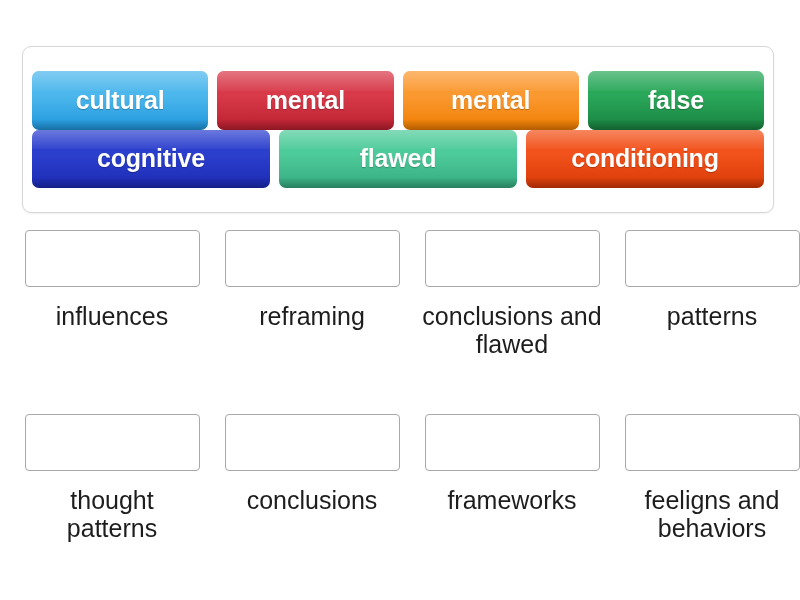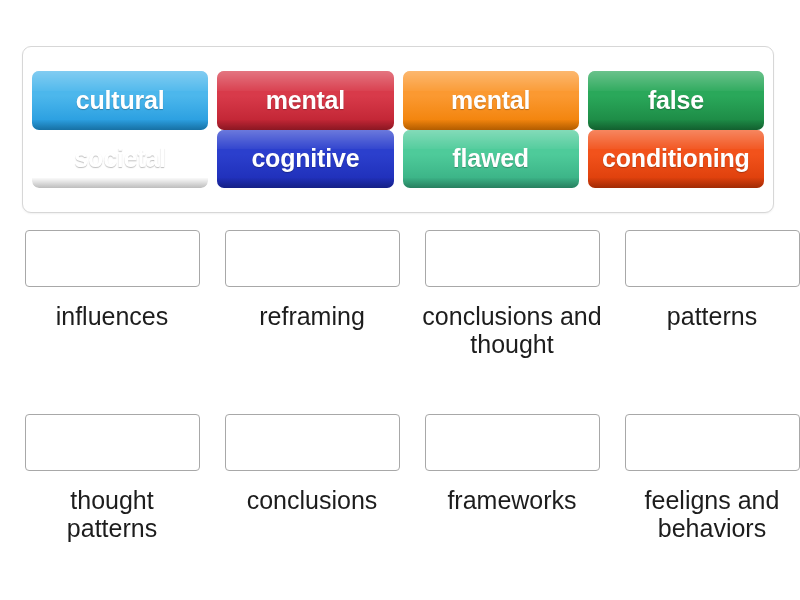--- a/index.html
+++ b/index.html
@@ -146,23 +146,20 @@
       </div>
       <div class="tile" style="background: linear-gradient(rgb(251, 153, 49) 0%, rgb(251, 153, 49) 42%, rgb(240, 125, 0) 100%);">
         <span class="tile-label">mental</span>
       </div>
       <div class="tile" style="background: linear-gradient(rgb(42, 168, 90) 0%, rgb(42, 168, 90) 42%, rgb(25, 129, 63) 100%);">
         <span class="tile-label">false</span>
       </div>
     </div>
 
     <div class="tile-row">
-      <div class="tile">
-        <span class="tile-label">societal</span>
-      </div>
       <div class="tile" style="background: linear-gradient(rgb(43, 63, 205) 0%, rgb(43, 63, 205) 42%, rgb(28, 43, 180) 100%);">
         <span class="tile-label">cognitive</span>
       </div>
       <div class="tile" style="background: linear-gradient(rgb(78, 203, 154) 0%, rgb(78, 203, 154) 42%, rgb(53, 171, 128) 100%);">
         <span class="tile-label">flawed</span>
       </div>
       <div class="tile" style="background: linear-gradient(rgb(242, 82, 27) 0%, rgb(242, 82, 27) 42%, rgb(216, 58, 7) 100%);">
         <span class="tile-label">conditioning</span>
       </div>
     </div>
@@ -175,21 +172,21 @@
       <div class="zone-cell">
         <div class="dropbox"></div>
         <div class="zone-label">influences</div>
       </div>
       <div class="zone-cell">
         <div class="dropbox"></div>
         <div class="zone-label">reframing</div>
       </div>
       <div class="zone-cell">
         <div class="dropbox"></div>
-        <div class="zone-label">conclusions and thought</div>
+        <div class="zone-label">conclusions and flawed</div>
       </div>
       <div class="zone-cell">
         <div class="dropbox"></div>
         <div class="zone-label">patterns</div>
       </div>
     </div>
 
     <div class="zone-row">
       <div class="zone-cell">
         <div class="dropbox"></div>

